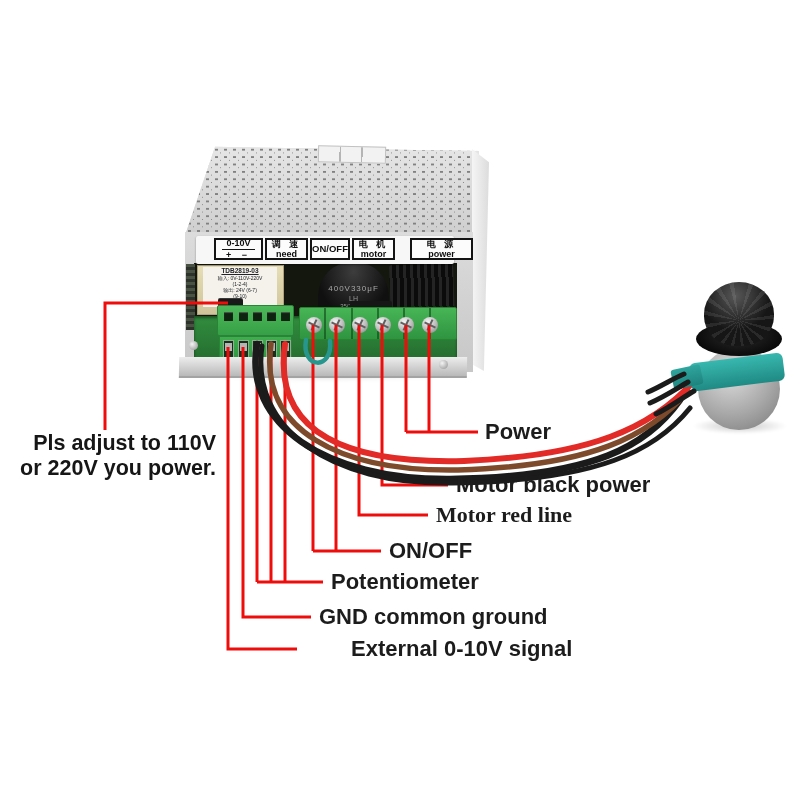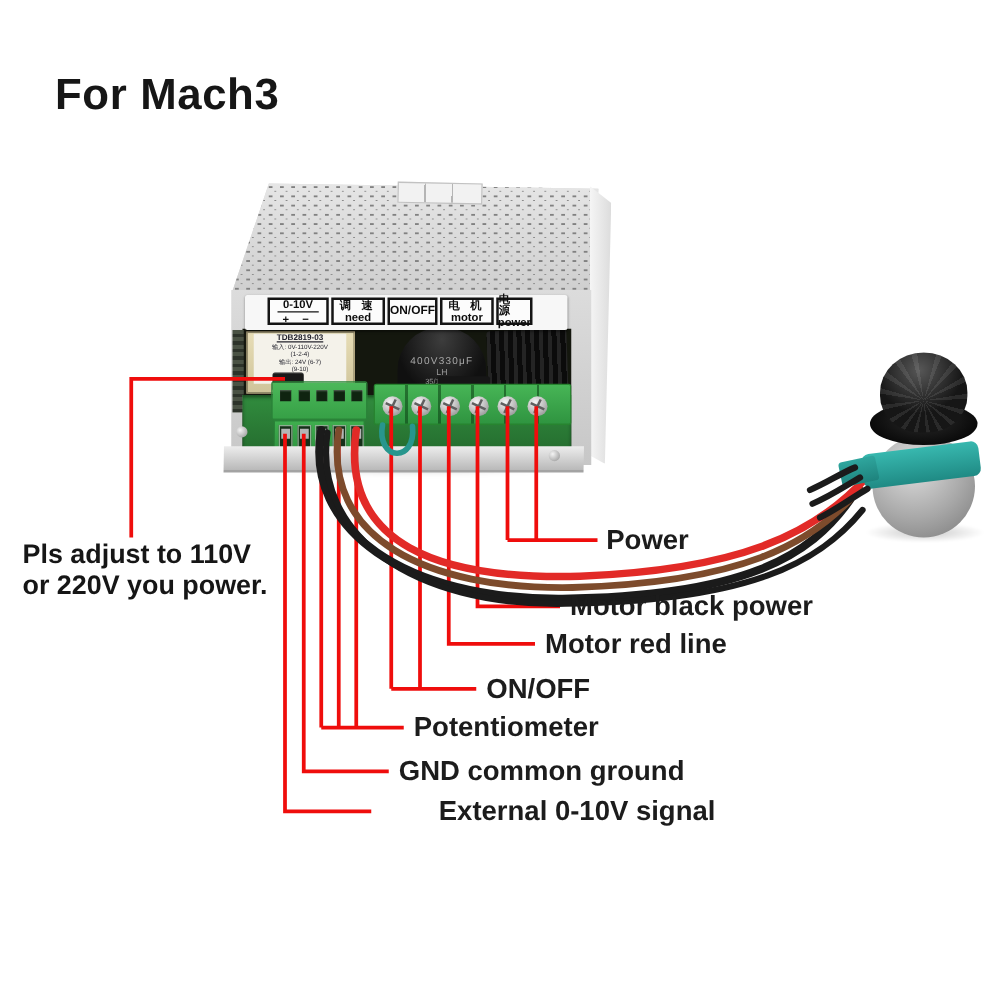--- a/index.html
+++ b/index.html
@@ -2,21 +2,21 @@
 <html><head>
 <meta charset="utf-8">
 <style>
   html,body{margin:0;padding:0;background:#ffffff;}
   #stage{position:relative;width:800px;height:800px;background:#ffffff;overflow:hidden;
          font-family:"Liberation Sans",sans-serif;color:#1b1b1b;}
 
   
   .heading{position:absolute;left:44px;top:56px;font-size:35px;font-weight:bold;
            color:#161616;letter-spacing:.5px;}
-  .note{position:absolute;left:18px;top:431px;width:198px;text-align:left;
+  .note{position:absolute;left:18px;top:431px;width:198px;text-align:right;
         font-size:21.5px;font-weight:bold;line-height:25px;color:#161616;}
 
   
   .case-shadow{position:absolute;left:196px;top:364px;width:268px;height:16px;
         background:radial-gradient(ellipse at 50% 50%,rgba(0,0,0,.25),rgba(0,0,0,0) 72%);
         filter:blur(2px);}
   .psu-top{position:absolute;left:185px;top:146px;width:295px;height:87px;
         clip-path:polygon(10.2% 1%,99.6% 5.7%,97.6% 100%,.3% 100%);
         background-color:#dadada;
         background-image:
@@ -49,21 +49,21 @@
         display:flex;flex-direction:column;align-items:center;justify-content:center;
         line-height:1;font-weight:bold;color:#0e0e0e;box-sizing:border-box;}
   .cell .t{font-size:9px;}
   .cell .b{font-size:9px;margin-top:1px;}
   .cell-1{left:18px;width:49px;text-align:right;}
   .cell-1 .t{border-bottom:1.5px solid #141414;padding:0 4px 1px;}
   .cell-1 .b{letter-spacing:4px;}
   .cell-2{left:69px;width:43px;}  .cell-2 .t{letter-spacing:3px;}
   .cell-3{left:114px;width:40px;} .cell-3 .t{font-size:9.5px;}
   .cell-4{left:156px;width:43px;} .cell-4 .t{letter-spacing:3px;}
-  .cell-5{left:201px;width:29px;} .cell-5 .t{letter-spacing:3px;}
+  .cell-5{left:214px;width:63px;} .cell-5 .t{letter-spacing:3px;}
 
   
   .transformer{position:absolute;left:197px;top:265px;width:85px;height:48px;
         background:linear-gradient(#e7ddb6,#cfc49a);border:1px solid #b0a47e;}
   .transformer-label{position:absolute;left:203px;top:267px;width:74px;height:40px;
         background:#f4f2ea;color:#23232d;text-align:center;line-height:1.2;overflow:hidden;}
   .transformer-label .l1{font-size:6.5px;font-weight:bold;text-decoration:underline;}
   .transformer-label .l2{font-size:5px;}
   .vswitch{position:absolute;left:218px;top:298px;width:25px;height:15px;background:#191919;
         border-radius:2px;box-shadow:inset 0 1px 0 rgba(255,255,255,.15);}
@@ -130,32 +130,31 @@
   .w-black{stroke:#1b1b1b;fill:none;stroke-linecap:round;}
   .w-brown{stroke:#7d4b2c;fill:none;stroke-linecap:round;}
   .w-red{stroke:#e22a27;fill:none;stroke-linecap:round;}
   .w-teal{stroke:#27968d;fill:none;stroke-linecap:round;}
 
   
   .callout{position:absolute;transform:translateY(-50%);font-size:22px;font-weight:bold;
         color:#1c1c1c;white-space:nowrap;}
   #lbl-power{left:485px;top:432px;}
   #lbl-mblack{left:456px;top:485px;}
-  #lbl-mred{left:436px;top:515px;}
+  #lbl-mred{left:436px;top:515px;font-family:Liberation Serif, serif;}
   #lbl-onoff{left:389px;top:551px;}
   #lbl-pot{left:331px;top:582px;text-align:right;}
   #lbl-gnd{left:319px;top:617px;}
   #lbl-ext{left:306px;top:649px;margin-left:45px;}
 </style>
 </head>
 <body>
 
 <div id="stage">
 
-  <div class="heading">For Mach3</div>
 
   <div>
     <div class="case-shadow"></div>
     <div class="psu-top"></div>
     <div class="psu-top-label"></div>
     <div class="psu-right"></div>
     <div class="psu-front"></div>
     <div class="psu-cavity"></div>
     <div class="psu-left-fins"></div>
 

